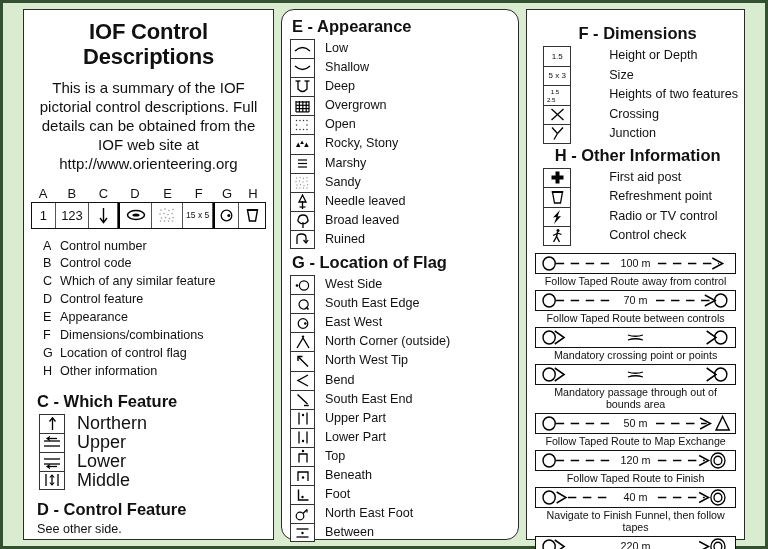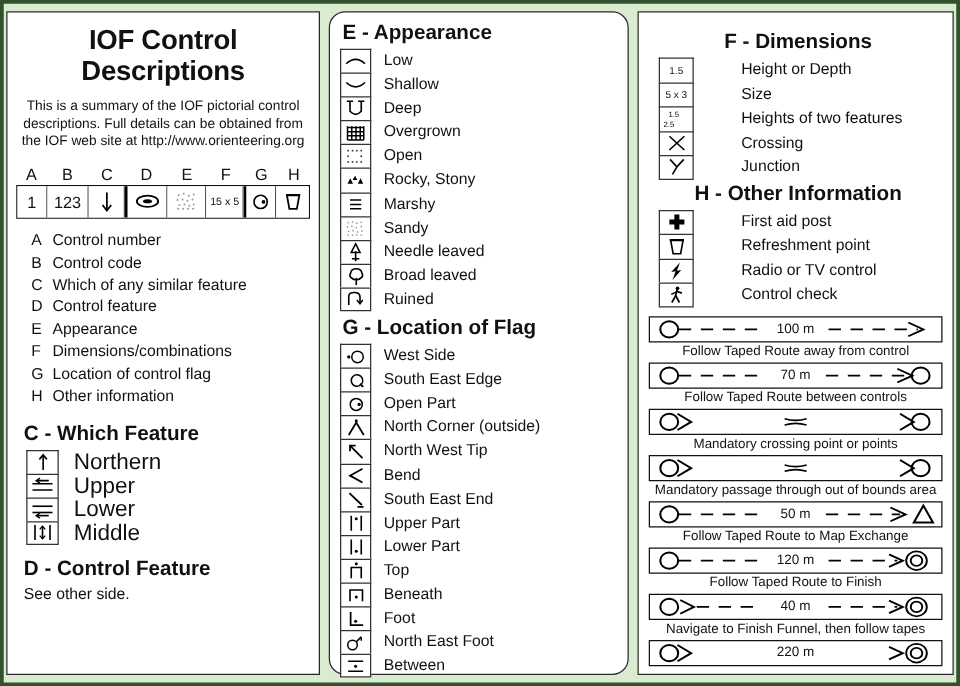--- a/index.html
+++ b/index.html
@@ -10,42 +10,42 @@
     background:#d9ecd0;
     font-family:"Liberation Sans", sans-serif;
     color:#111;
     overflow:hidden;
   }
   #card {
     position:relative;
     width:768px; height:549px;
     background:#d9ecd0;
     border:3px solid #33512f;
-    padding:6px 2px;
+    padding:6px 20px;
     display:flex;
     gap:7px;
     align-items:stretch;
   }
   .panel {
     background:#ffffff;
     border:1px solid #2a2a2a;
     padding:5px 7px 4px 7px;
     position:relative;
   }
   .panel.col1 { width:251px; }
   .panel.col2 { width:240px; padding:5px 5px 2px 6px;border-radius:13px;}
   .panel.col3 { flex:1; padding:5px 6px 2px 6px;}
 
   
   h1.title {
     font-size:22px; font-weight:bold; text-align:center;
     margin:4px 0 0 0; line-height:1.15; letter-spacing:-.2px;
   }
   p.intro {
-    font-size:11px; text-align:center; line-height:1.28;
+    font-size:15px; text-align:center; line-height:1.28;
     margin:8px 4px 0 4px;
   }
   .abc-head {
     display:flex; margin:12px 0 0 0;
     font-size:13px; font-weight:normal;
   }
   .abc-head div { text-align:center; }
   .abc-row {
     display:flex; border:1.6px solid #111; height:27px; margin-top:1px;
   }
@@ -431,21 +431,21 @@
           </div>
         <div class="symlabel">South East Edge</div>
       </div>
       <div class="symrow">
         <div class="symbox">
             <svg width="16" height="15" viewBox="0 0 16 15">
               <circle cx="8" cy="7.5" r="4.8" fill="none" stroke="#000" stroke-width="1.2"></circle>
               <circle cx="10.3" cy="7.5" r="1.3" fill="#000"></circle>
             </svg>
           </div>
-        <div class="symlabel">Open Part</div>
+        <div class="symlabel">East West</div>
       </div>
       <div class="symrow">
         <div class="symbox">
             <svg width="16" height="15" viewBox="0 0 16 15">
               <polyline points="2,13 8,3 14,13" fill="none" stroke="#000" stroke-width="1.4"></polyline>
               <circle cx="8" cy="1.6" r="1.2" fill="#000"></circle>
             </svg>
           </div>
         <div class="symlabel">North Corner (outside)</div>
       </div>

